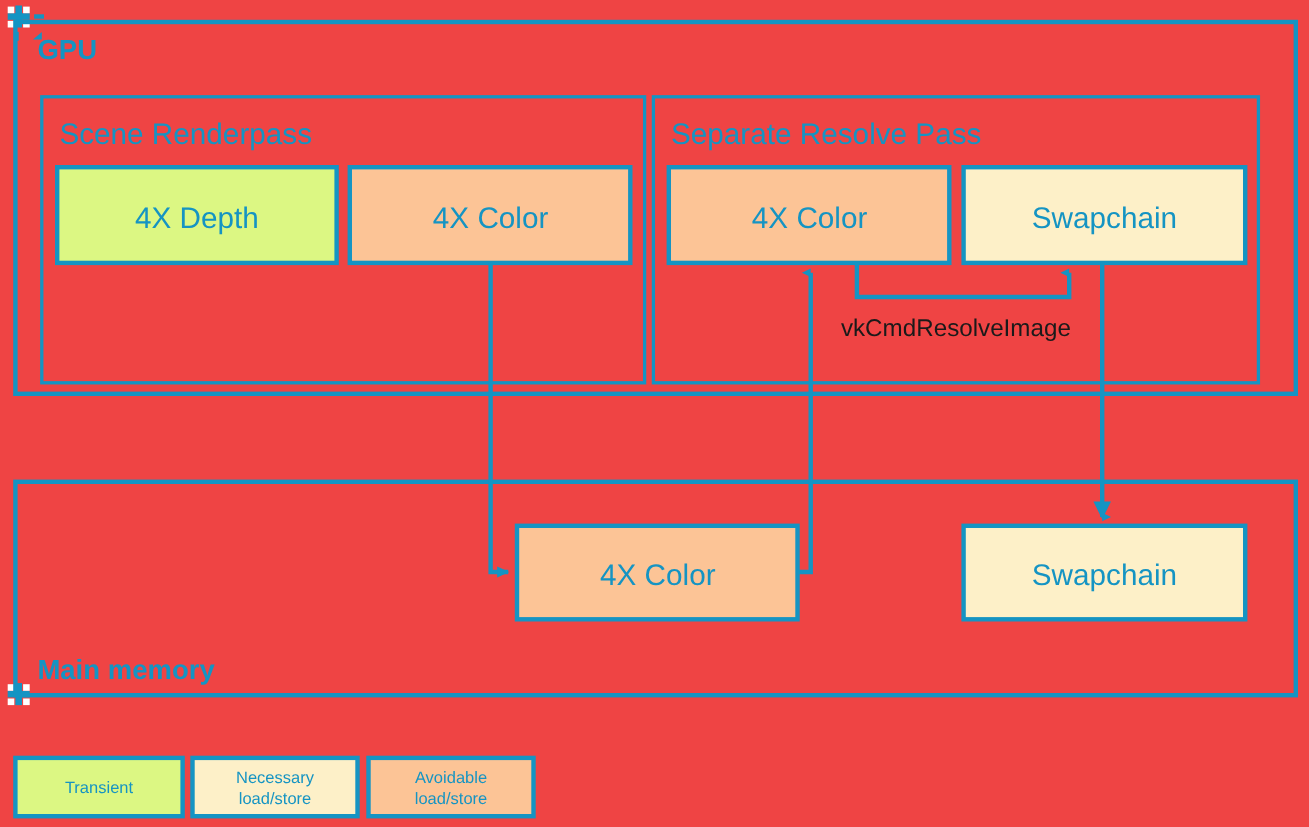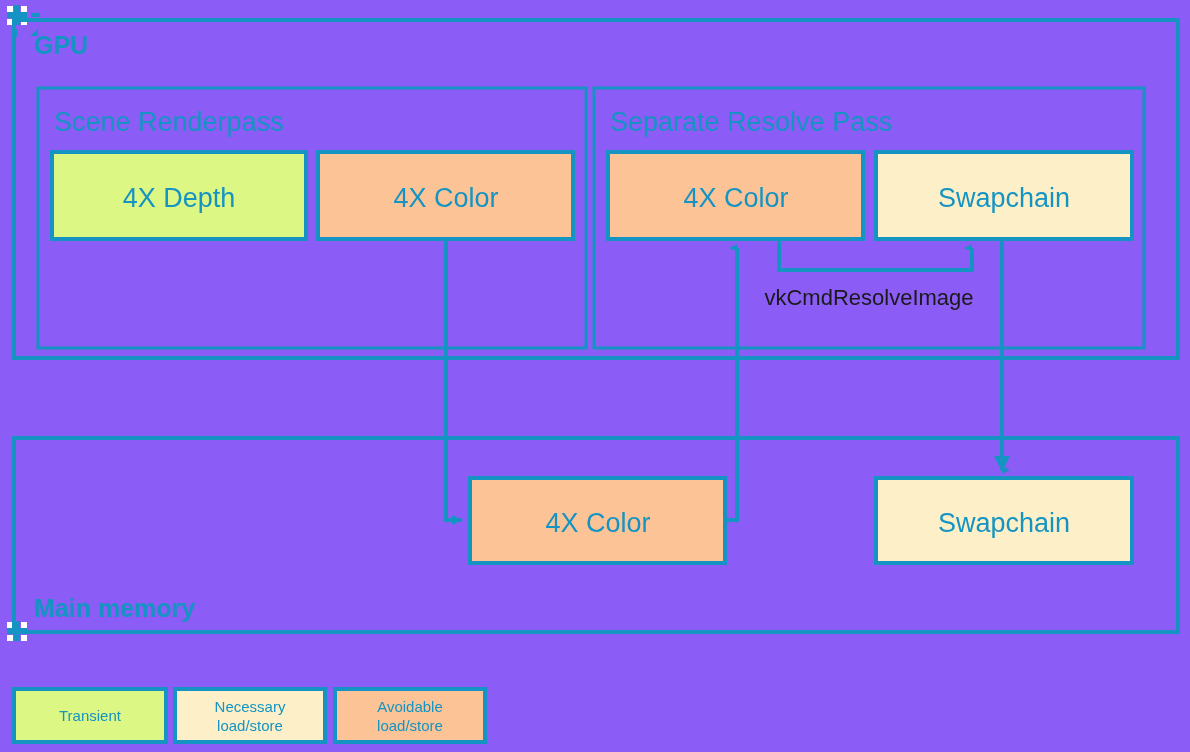--- a/index.html
+++ b/index.html
@@ -8,21 +8,21 @@
     padding: 0;
     background: #ffffff;
   }
   body {
     font-family: "Liberation Sans", sans-serif;
   }
   #stage {
     position: relative;
     width: 1190px;
     height: 752px;
-    background: #8b5cf6;
+    background: #ef4444;
     overflow: hidden;
   }
   #stage svg {
     position: absolute;
     left: 0;
     top: 0;
     width: 1190px;
     height: 752px;
   }
   .region-title {

